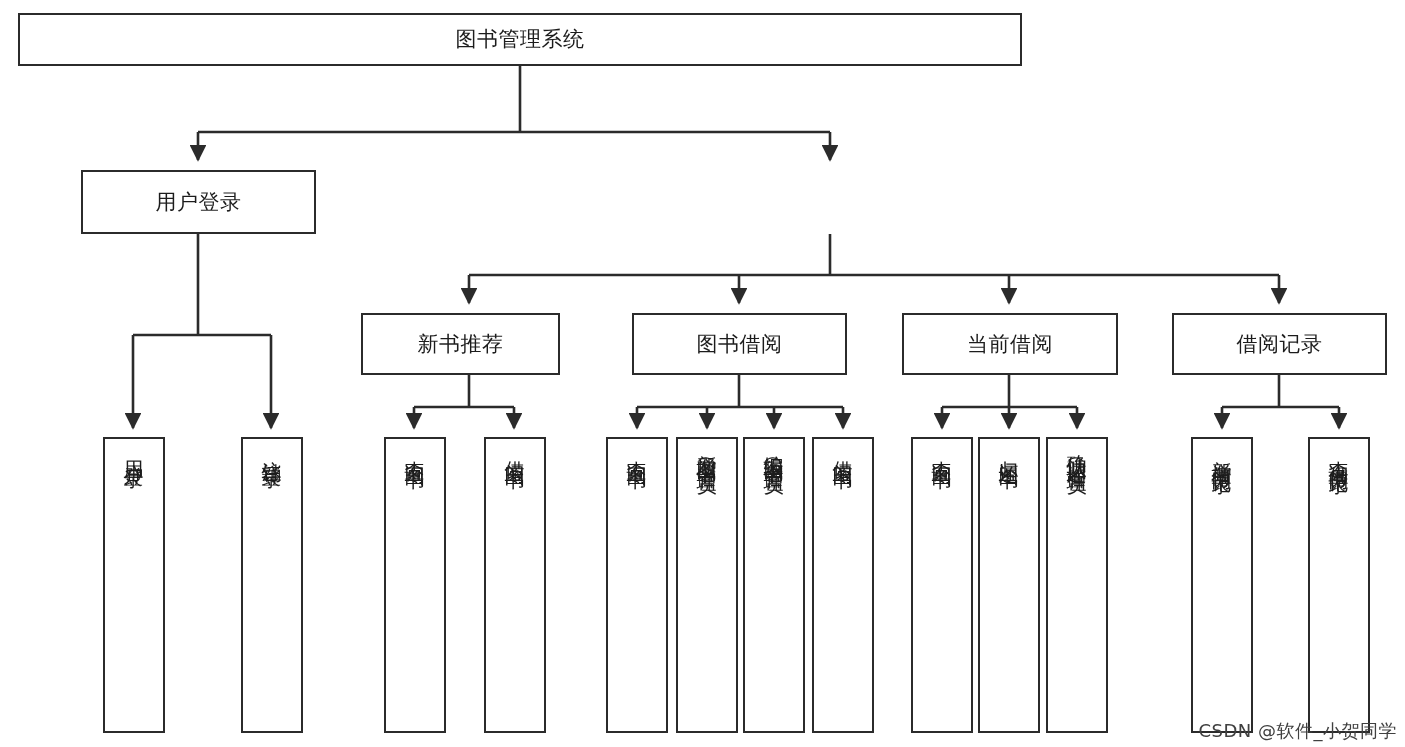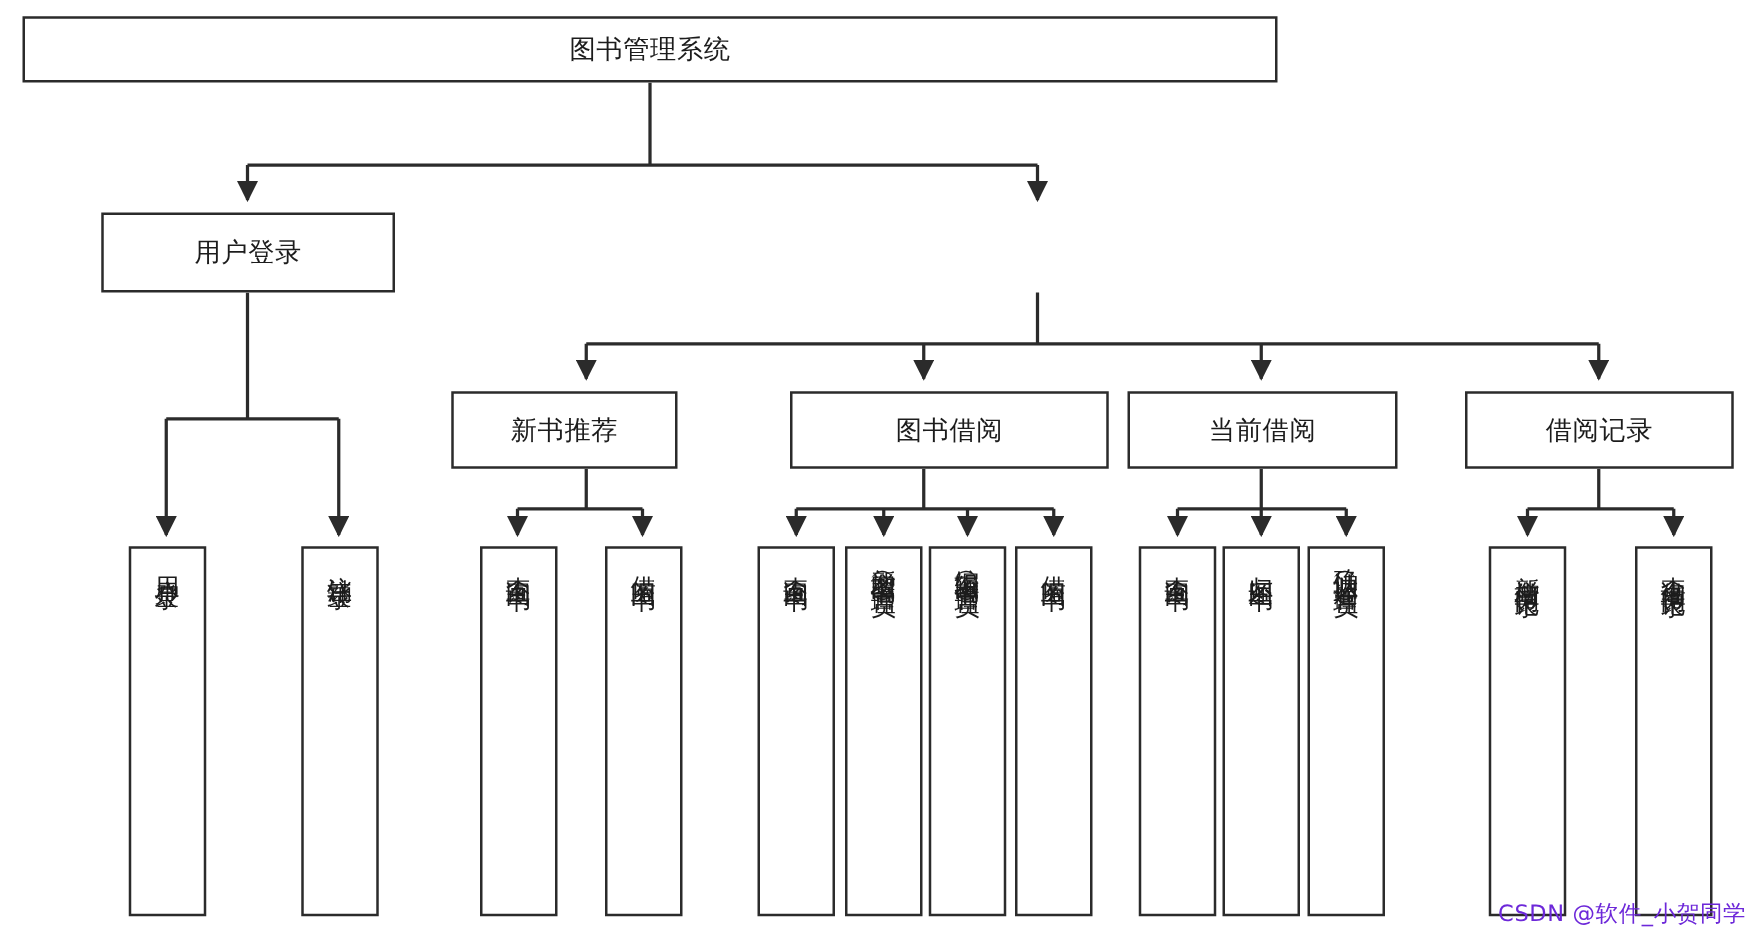--- a/index.html
+++ b/index.html
@@ -61,21 +61,21 @@
     margin-top: 6px;
   }
   .node.vertical.mid .label {
     margin-top: 0;
   }
   .watermark {
     position: absolute;
     right: 8px;
     bottom: 4px;
     font-size: 18px;
-    color: #6d28d9;
+    color: #404040;
     letter-spacing: 0.5px;
     z-index: 5;
     white-space: nowrap;
     font-family: "DejaVu Sans", "Liberation Sans", sans-serif;
   }
 </style>
 </head>
 <body>
 
 <div id="canvas">
@@ -131,24 +131,24 @@
   </svg>
 
   <div class="node" style="left:18px; top:13px; width:1004px; height:53px;justify-content:center;">
     <span class="label">图书管理系统</span>
   </div>
 
   <div class="node" style="left:81px; top:170px; width:235px; height:64px;">
     <span class="label">用户登录</span>
   </div>
 
-  <div class="node" style="left:361px; top:313px; width:181px; height:62px;">
+  <div class="node" style="left:361px; top:313px; width:199px; height:62px;">
     <span class="label">新书推荐</span>
   </div>
-  <div class="node" style="left:632px; top:313px; width:255px; height:62px;">
+  <div class="node" style="left:632px; top:313px; width:215px; height:62px;">
     <span class="label">图书借阅</span>
   </div>
   <div class="node" style="left:1172px; top:313px; width:215px; height:62px;">
     <span class="label">借阅记录</span>
   </div>
   <div class="node" style="left:902px; top:313px; width:216px; height:62px;">
     <span class="label">当前借阅</span>
   </div>
 
   <div class="node vertical" style="left:103px; top:437px; width:62px; height:296px;">

